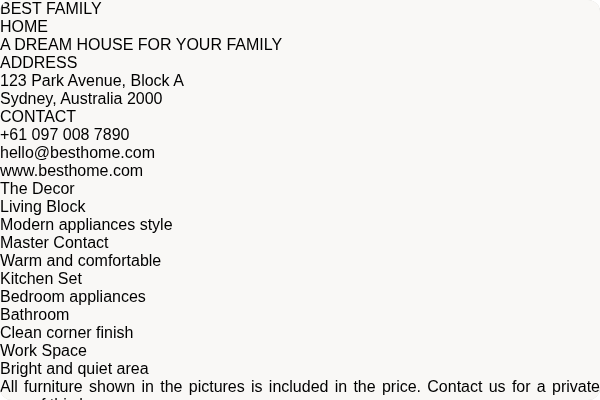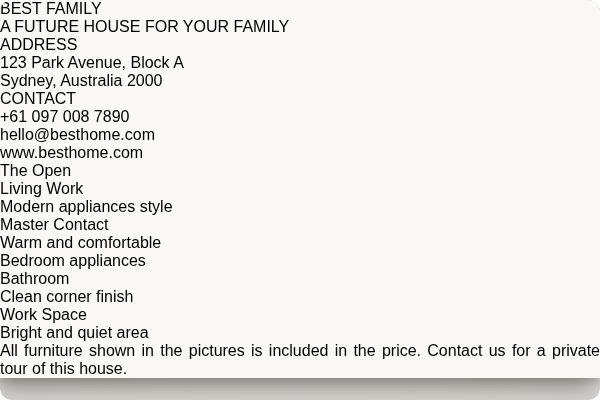--- a/index.html
+++ b/index.html
@@ -224,22 +224,23 @@
     </div>
   </div>
 
   <div class="flyer flyer-right">
     <div class="rf-hero">
       <div class="rf-building"></div>
       <div class="rf-window"></div>
     </div>
     <div class="rf-titlecol">
       <div class="rf-title">BEST FAMILY</div>
+      <div class="rf-title">HOME</div>
       <div class="rf-rule"></div>
-      <div class="rf-sub">A FUTURE HOUSE FOR YOUR FAMILY</div>
+      <div class="rf-sub">A DREAM HOUSE FOR YOUR FAMILY</div>
     </div>
     <div class="rf-band">
       <div class="rf-b-col">
         <div class="rf-b-title">ADDRESS</div>
         <div class="rf-b-line"><span>123 Park Avenue, Block A</span></div>
         <div class="rf-b-line"><span>Sydney, Australia 2000</span></div>
       </div>
       <div class="rf-b-col">
         <div class="rf-b-title">CONTACT</div>
         <div class="rf-b-line"><span class="rf-b-ic"></span><span>+61 097 008 7890</span></div>
@@ -249,38 +250,39 @@
     </div>
     <div class="rf-grid">
       <div class="ph ph-d"></div>
       <div class="ph ph-b"></div>
       <div class="ph ph-d"></div>
       <div class="ph ph-c"></div>
       <div class="ph ph-b"></div>
       <div class="ph ph-a"></div>
     </div>
     <div class="rf-decor">
-      <div class="rf-d-title">The Open</div>
-      <div class="rf-item">
-          <div class="rf-bullet"></div>
-          <div>
-            <div class="rf-i-t">Living Work</div>
+      <div class="rf-d-title">The Decor</div>
+      <div class="rf-item">
+          <div class="rf-bullet"></div>
+          <div>
+            <div class="rf-i-t">Living Block</div>
             <div class="rf-i-d">Modern appliances style</div>
           </div>
         </div>
       <div class="rf-item">
           <div class="rf-bullet"></div>
           <div>
             <div class="rf-i-t">Master Contact</div>
             <div class="rf-i-d">Warm and comfortable</div>
           </div>
         </div>
       <div class="rf-item">
           <div class="rf-bullet"></div>
           <div>
+            <div class="rf-i-t">Kitchen Set</div>
             <div class="rf-i-d">Bedroom appliances</div>
           </div>
         </div>
       <div class="rf-item">
           <div class="rf-bullet"></div>
           <div>
             <div class="rf-i-t">Bathroom</div>
             <div class="rf-i-d">Clean corner finish</div>
           </div>
         </div>

